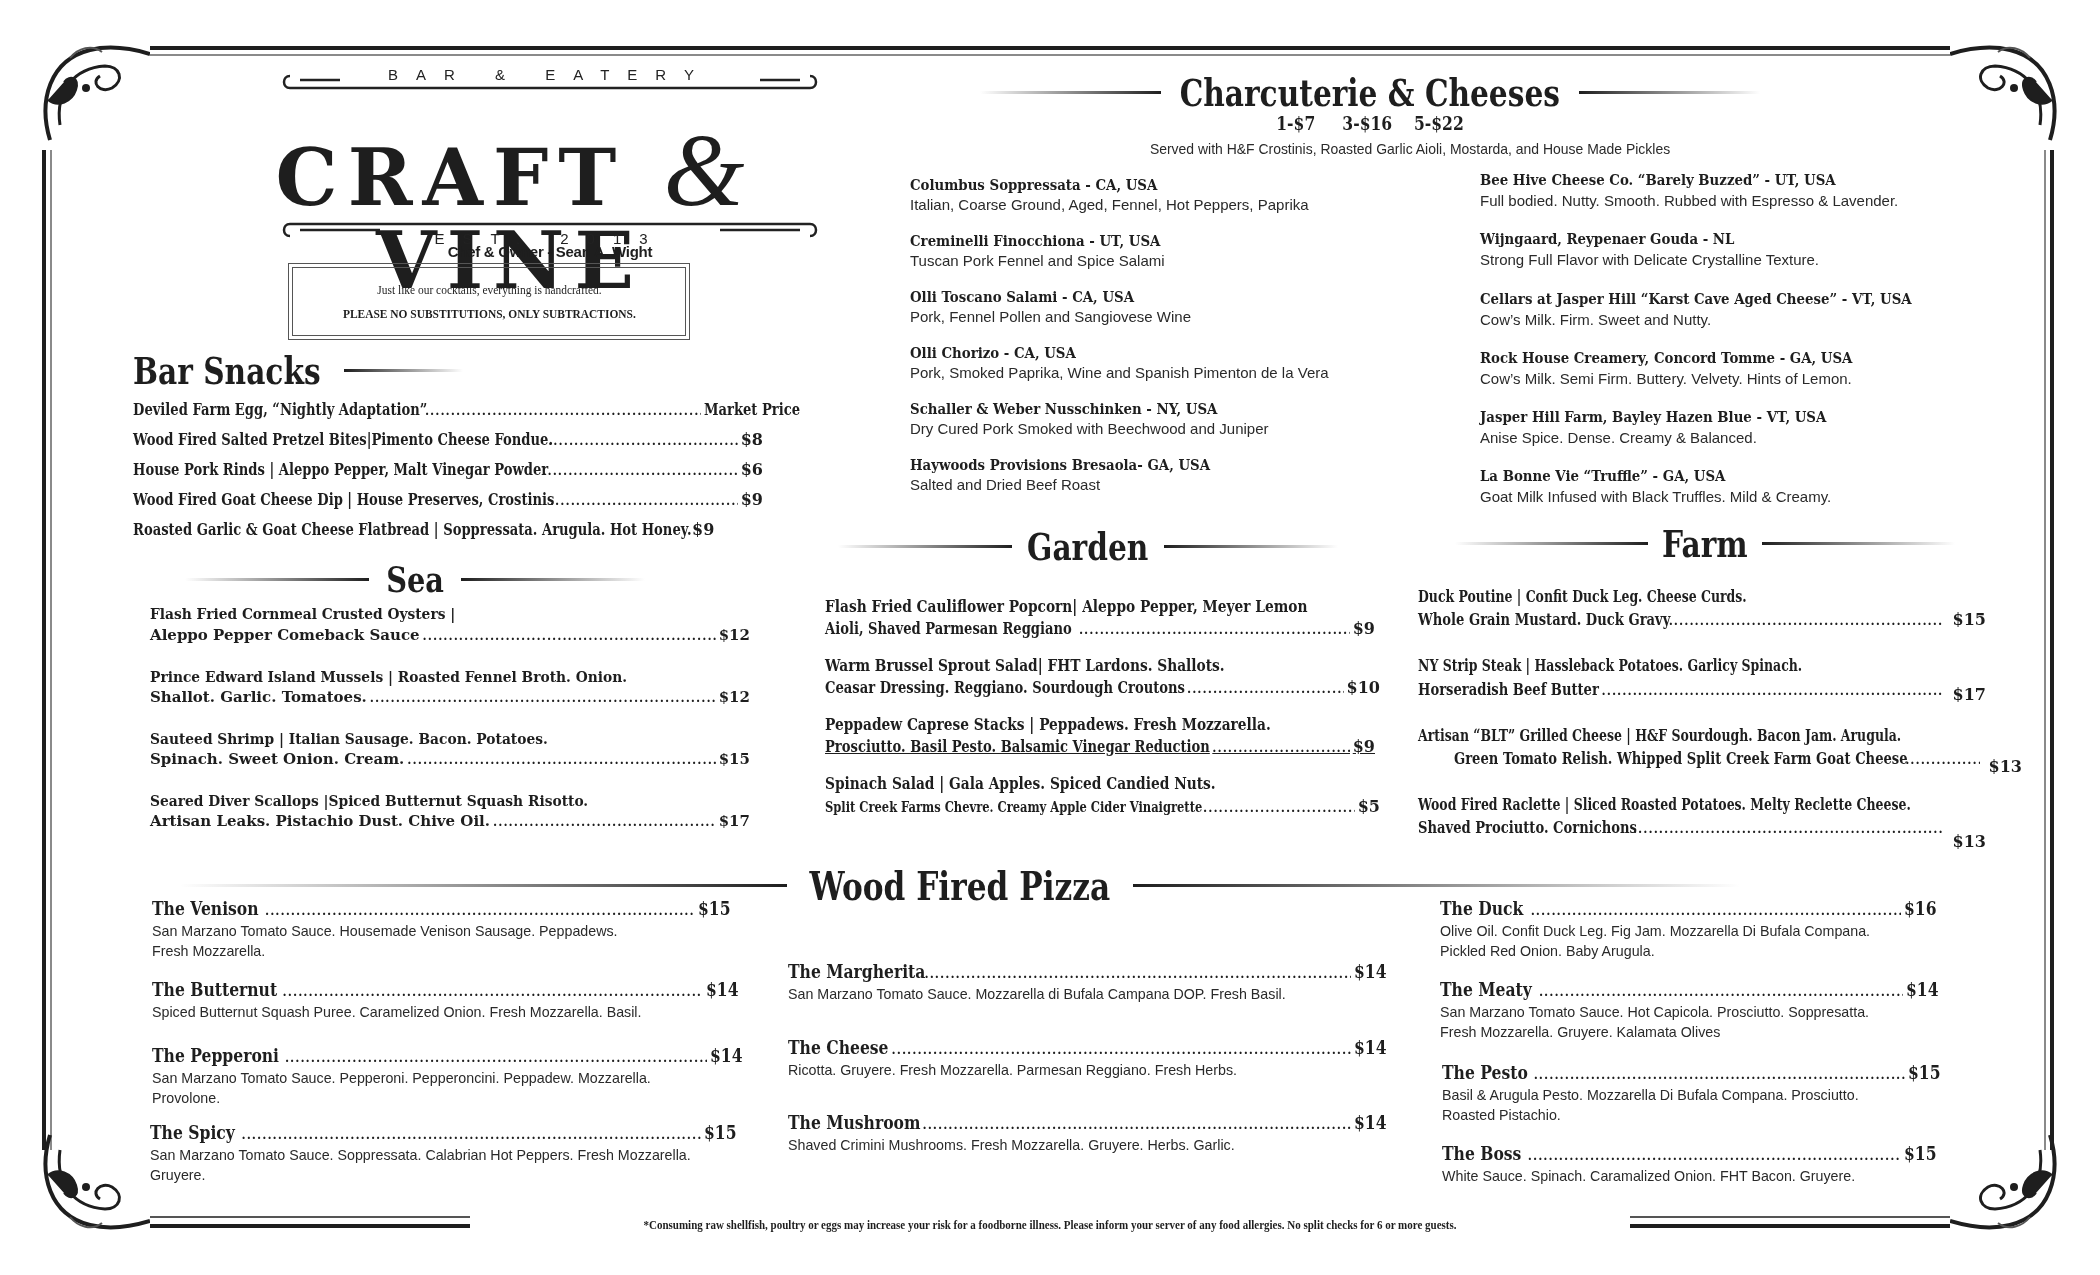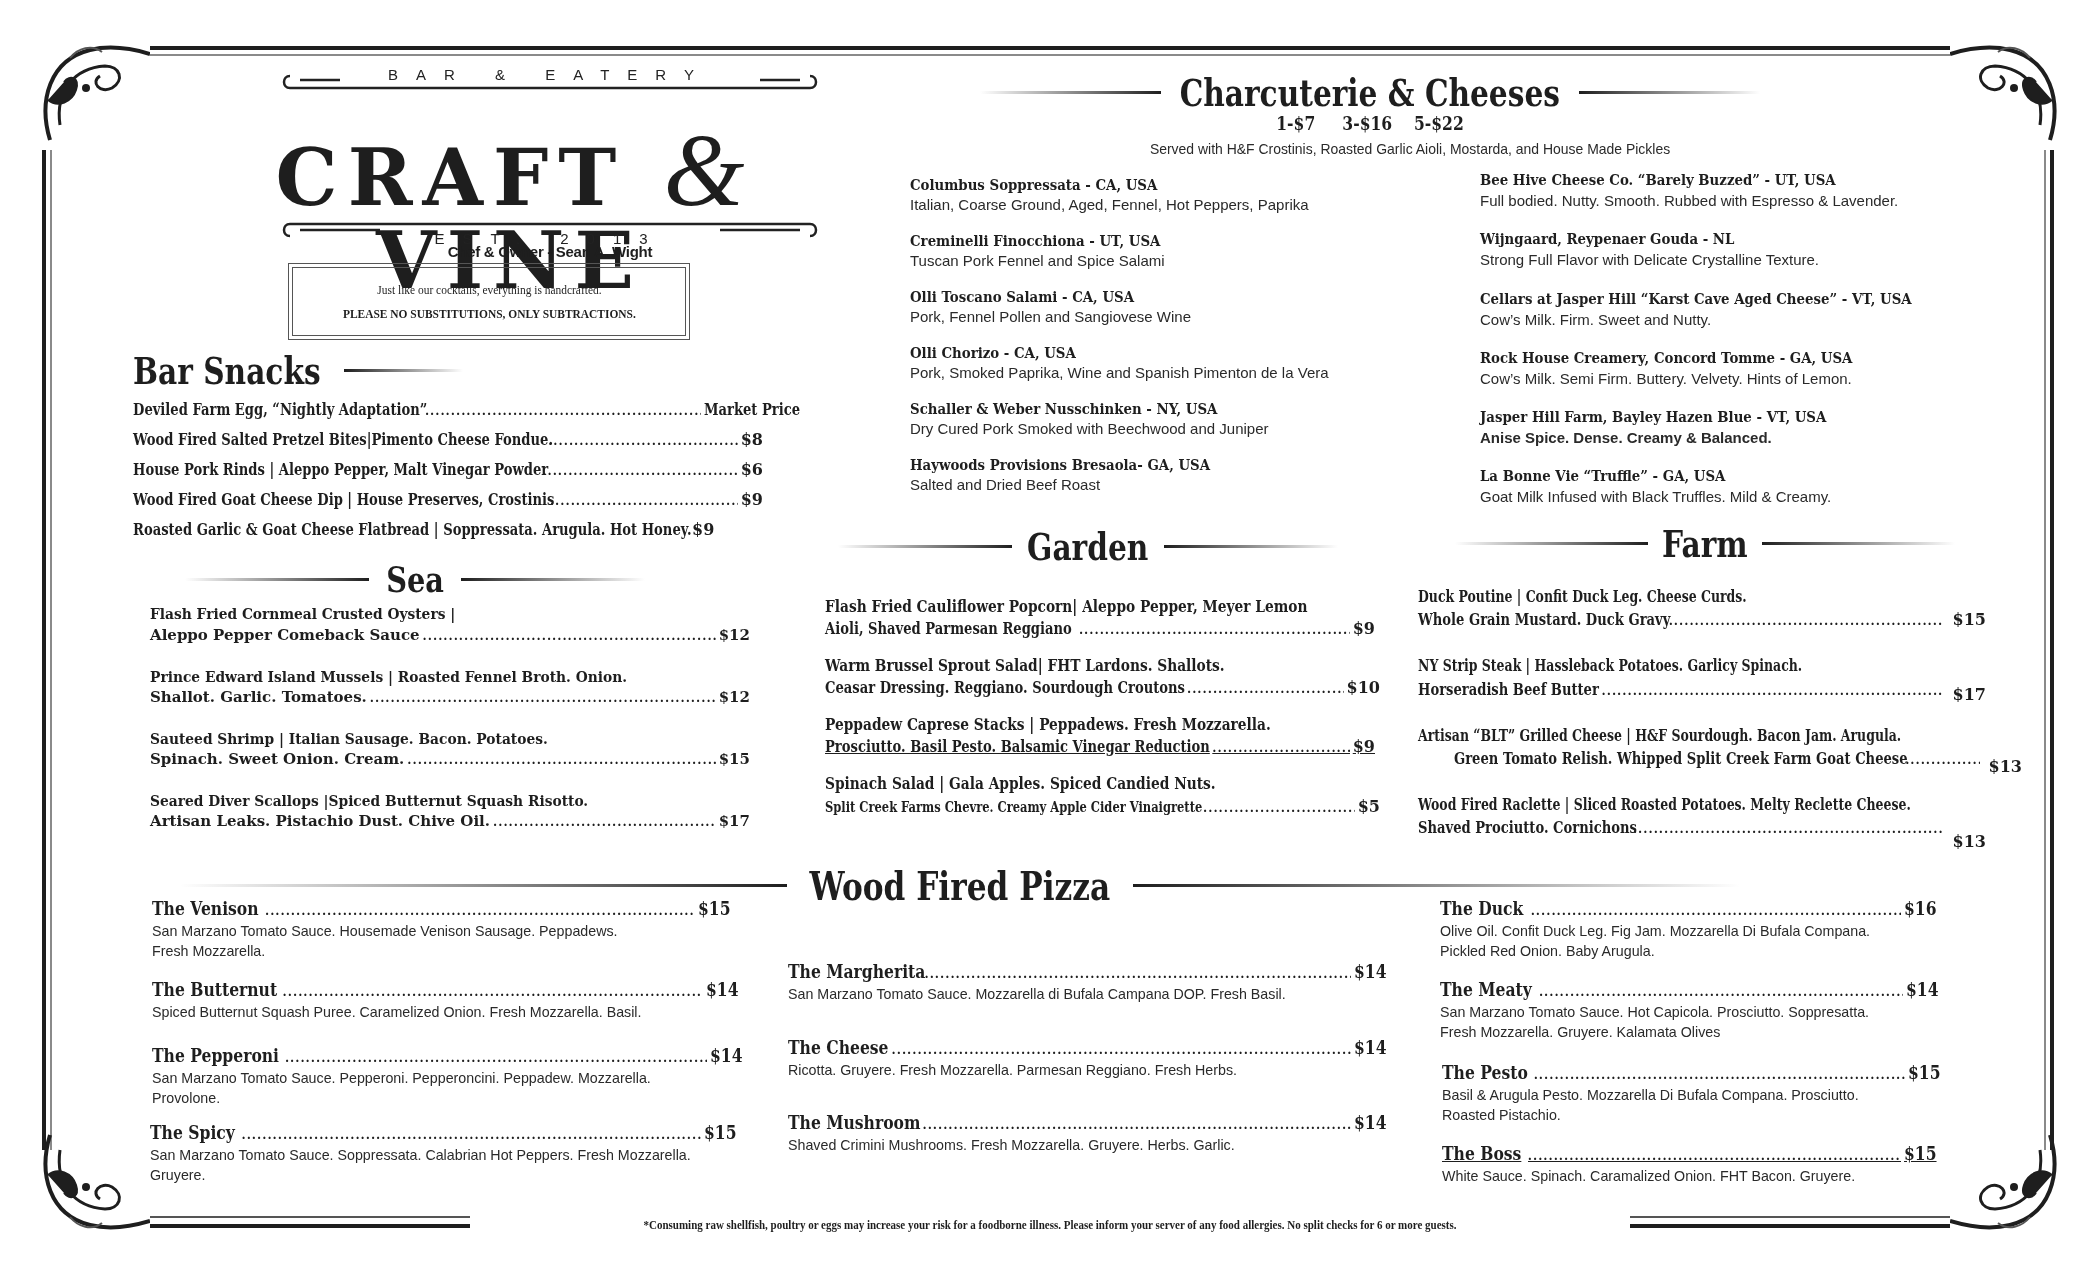--- a/index.html
+++ b/index.html
@@ -220,21 +220,21 @@
 
 <div class="name-bold" style="left:1480px; top:170px; transform:scaleX(0.86); transform-origin:left;">Bee Hive Cheese Co. “Barely Buzzed” - UT, USA</div>
 <div class="desc" style="left:1480px; top:192px;">Full bodied. Nutty. Smooth. Rubbed with Espresso &amp; Lavender.</div>
 <div class="name-bold" style="left:1480px; top:229px; transform:scaleX(0.86); transform-origin:left;">Wijngaard, Reypenaer Gouda - NL</div>
 <div class="desc" style="left:1480px; top:251px;">Strong Full Flavor with Delicate Crystalline Texture.</div>
 <div class="name-bold" style="left:1480px; top:289px; transform:scaleX(0.86); transform-origin:left;">Cellars at Jasper Hill “Karst Cave Aged Cheese” - VT, USA</div>
 <div class="desc" style="left:1480px; top:311px;">Cow’s Milk. Firm. Sweet and Nutty.</div>
 <div class="name-bold" style="left:1480px; top:348px; transform:scaleX(0.86); transform-origin:left;">Rock House Creamery, Concord Tomme - GA, USA</div>
 <div class="desc" style="left:1480px; top:370px;">Cow’s Milk. Semi Firm. Buttery. Velvety. Hints of Lemon.</div>
 <div class="name-bold" style="left:1480px; top:407px; transform:scaleX(0.86); transform-origin:left;">Jasper Hill Farm, Bayley Hazen Blue - VT, USA</div>
-<div class="desc" style="left:1480px; top:429px;font-weight:bold;">Anise Spice. Dense. Creamy &amp; Balanced.</div>
+<div class="desc" style="left:1480px; top:429px;">Anise Spice. Dense. Creamy &amp; Balanced.</div>
 <div class="name-bold" style="left:1480px; top:466px; transform:scaleX(0.86); transform-origin:left;">La Bonne Vie “Truffle” - GA, USA</div>
 <div class="desc" style="left:1480px; top:488px;">Goat Milk Infused with Black Truffles. Mild &amp; Creamy.</div>
 
 <div class="sec-head" style="left:838px; top:524px; width:500px;">
   <span class="rule-l"></span>
   <span class="title" style="font-size:38px; display:inline-block; transform:scaleX(0.78); margin:0 -12px;">Garden</span>
   <span class="rule-r"></span>
 </div>
 
 <div class="name-bold" style="left:825px; top:597px; font-size:16px; transform:scaleX(0.86); transform-origin:left;">Flash Fried Cauliflower Popcorn| Aleppo Pepper, Meyer Lemon</div>
@@ -374,20 +374,20 @@
 <div class="desc" style="left:1440px; top:1023px; transform:scaleX(0.95); transform-origin:left;">Fresh Mozzarella. Gruyere. Kalamata Olives</div>
 
 <div class="row slab" style="left:1442px; top:1061px; width:500px; font-size:19px;">
   <span class="name cond" style="margin-right:-16px;">The Pesto</span>
     <span class="dots"></span>
     <span class="price cond" style="margin-right:-6px;">$15</span>
 </div>
 <div class="desc" style="left:1442px; top:1086px; transform:scaleX(0.95); transform-origin:left;">Basil &amp; Arugula Pesto. Mozzarella Di Bufala Compana. Prosciutto.</div>
 <div class="desc" style="left:1442px; top:1106px; transform:scaleX(0.95); transform-origin:left;">Roasted Pistachio.</div>
 
-<div class="row slab" style="left:1442px; top:1142px; width:496px; font-size:19px;text-decoration:underline;">
+<div class="row slab" style="left:1442px; top:1142px; width:496px; font-size:19px;">
   <span class="name cond" style="margin-right:-14px;">The Boss</span>
     <span class="dots"></span>
     <span class="price cond" style="margin-right:-6px;">$15</span>
 </div>
 <div class="desc" style="left:1442px; top:1167px; transform:scaleX(0.95); transform-origin:left;">White Sauce. Spinach. Caramalized Onion. FHT Bacon. Gruyere.</div>
 
 <div class="footer-note" style="transform:scaleX(0.88);">*Consuming raw shellfish, poultry or eggs may increase your risk for a foodborne illness. Please inform your server of any food allergies. No split checks for 6 or more guests.</div>
 
 </body></html>

